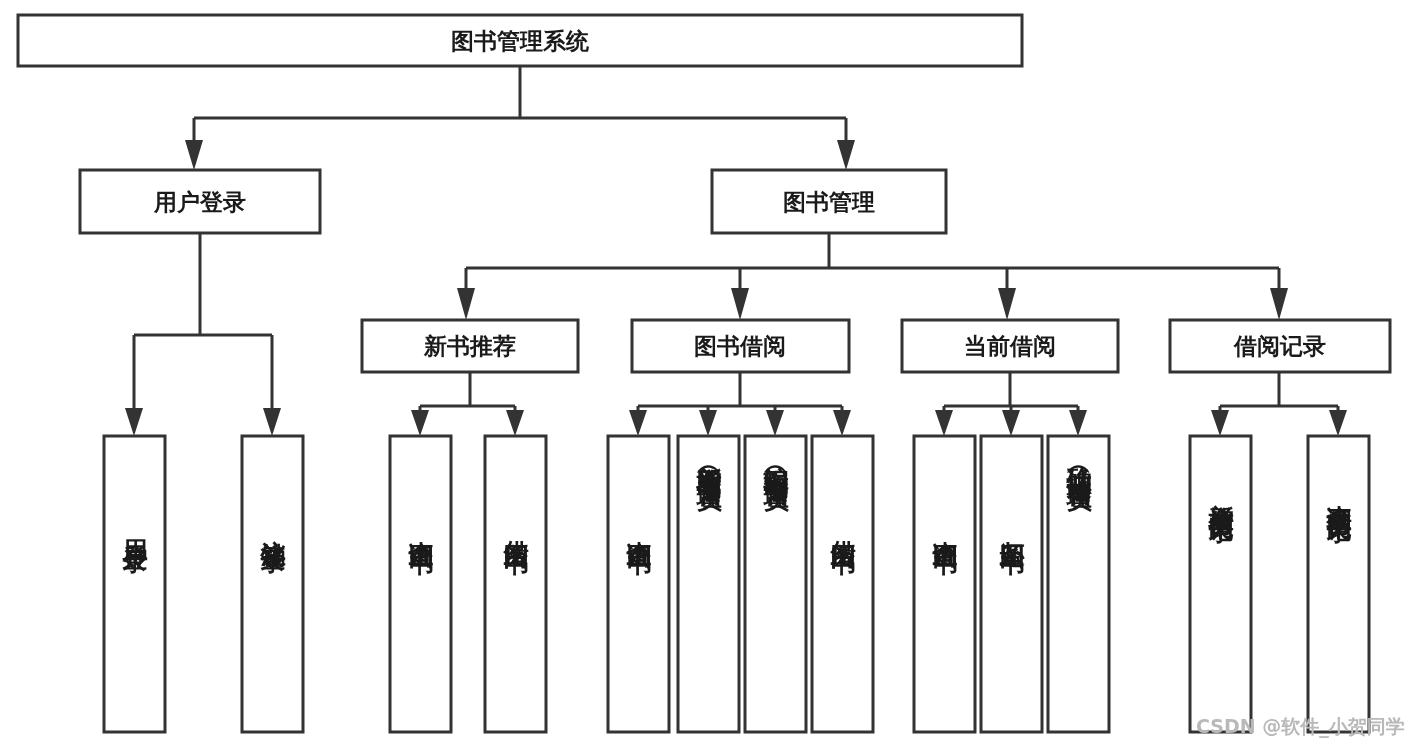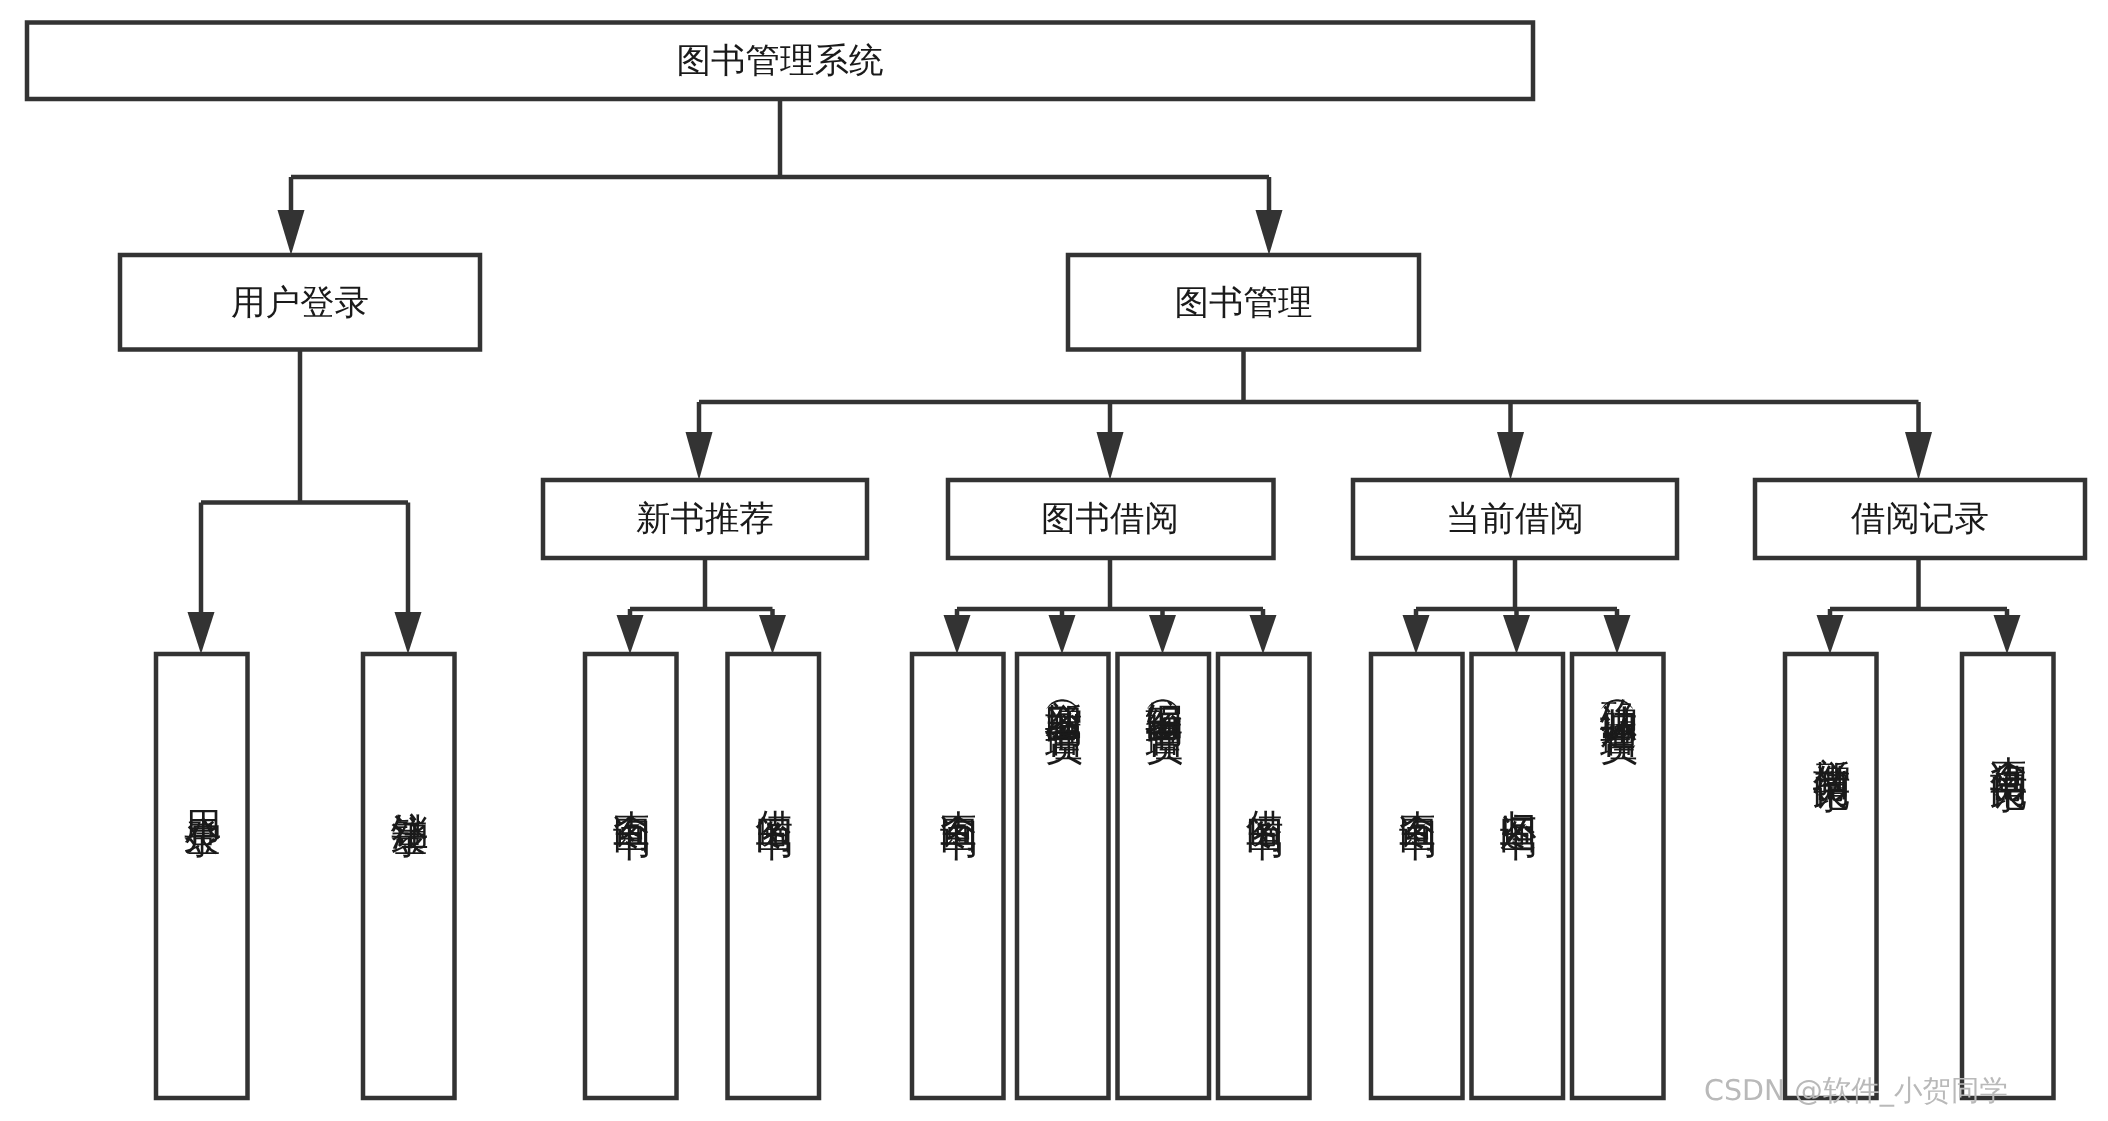--- a/index.html
+++ b/index.html
@@ -11,20 +11,21 @@
     width: 1405px;
     height: 747px;
     font-family: "DejaVu Sans", "Liberation Sans", sans-serif;
     overflow: hidden;
     position: relative;
   }
   #diagram-root {
     position: relative;
     width: 1405px;
     height: 747px;
+    font-weight: bold;
   }
   svg.flow {
     position: absolute;
     top: 0;
     left: 0;
     width: 1405px;
     height: 747px;
   }
   .node-rect {
     fill: #ffffff;
@@ -259,15 +260,15 @@
   <div class="vtext-wrap" style="left:1048px; top:436px; width:61px; height:296px;">
     <span class="vtext" style="margin-top:10px;">确认归还（管理员）</span>
   </div>
   <div class="vtext-wrap" style="left:1190px; top:436px; width:61px; height:296px;">
     <span class="vtext" style="margin-top:48px;">新增借阅记录</span>
   </div>
   <div class="vtext-wrap" style="left:1308px; top:436px; width:61px; height:296px;">
     <span class="vtext" style="margin-top:48px;">查询借阅记录</span>
   </div>
 
-  <div class="watermark" style="left:1136px; top:714px;">CSDN @软件_小贺同学</div>
+  <div class="watermark" style="left:1196px; top:714px;">CSDN @软件_小贺同学</div>
 
 </div>
 
 </body></html>

